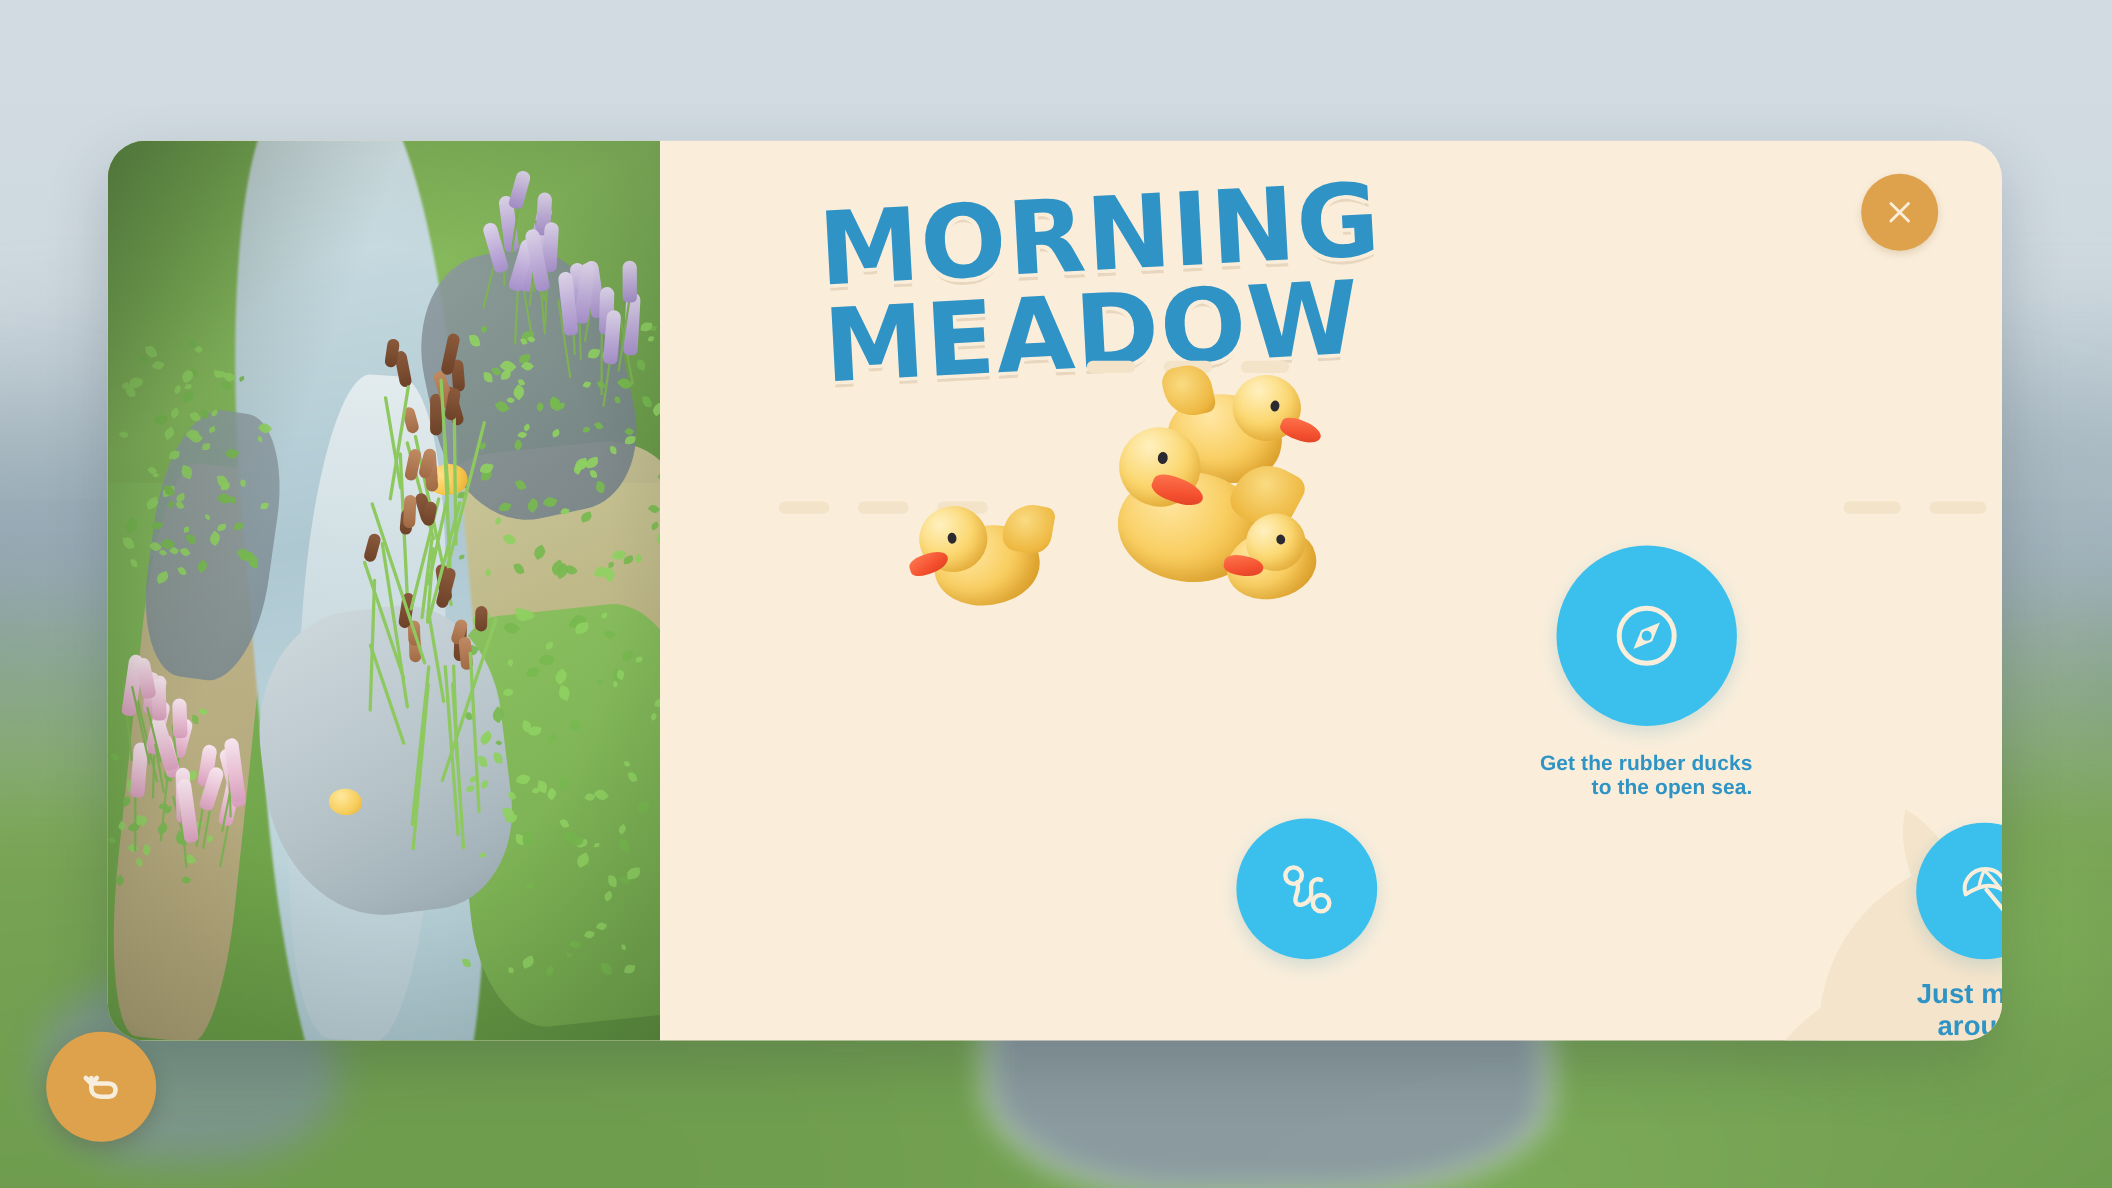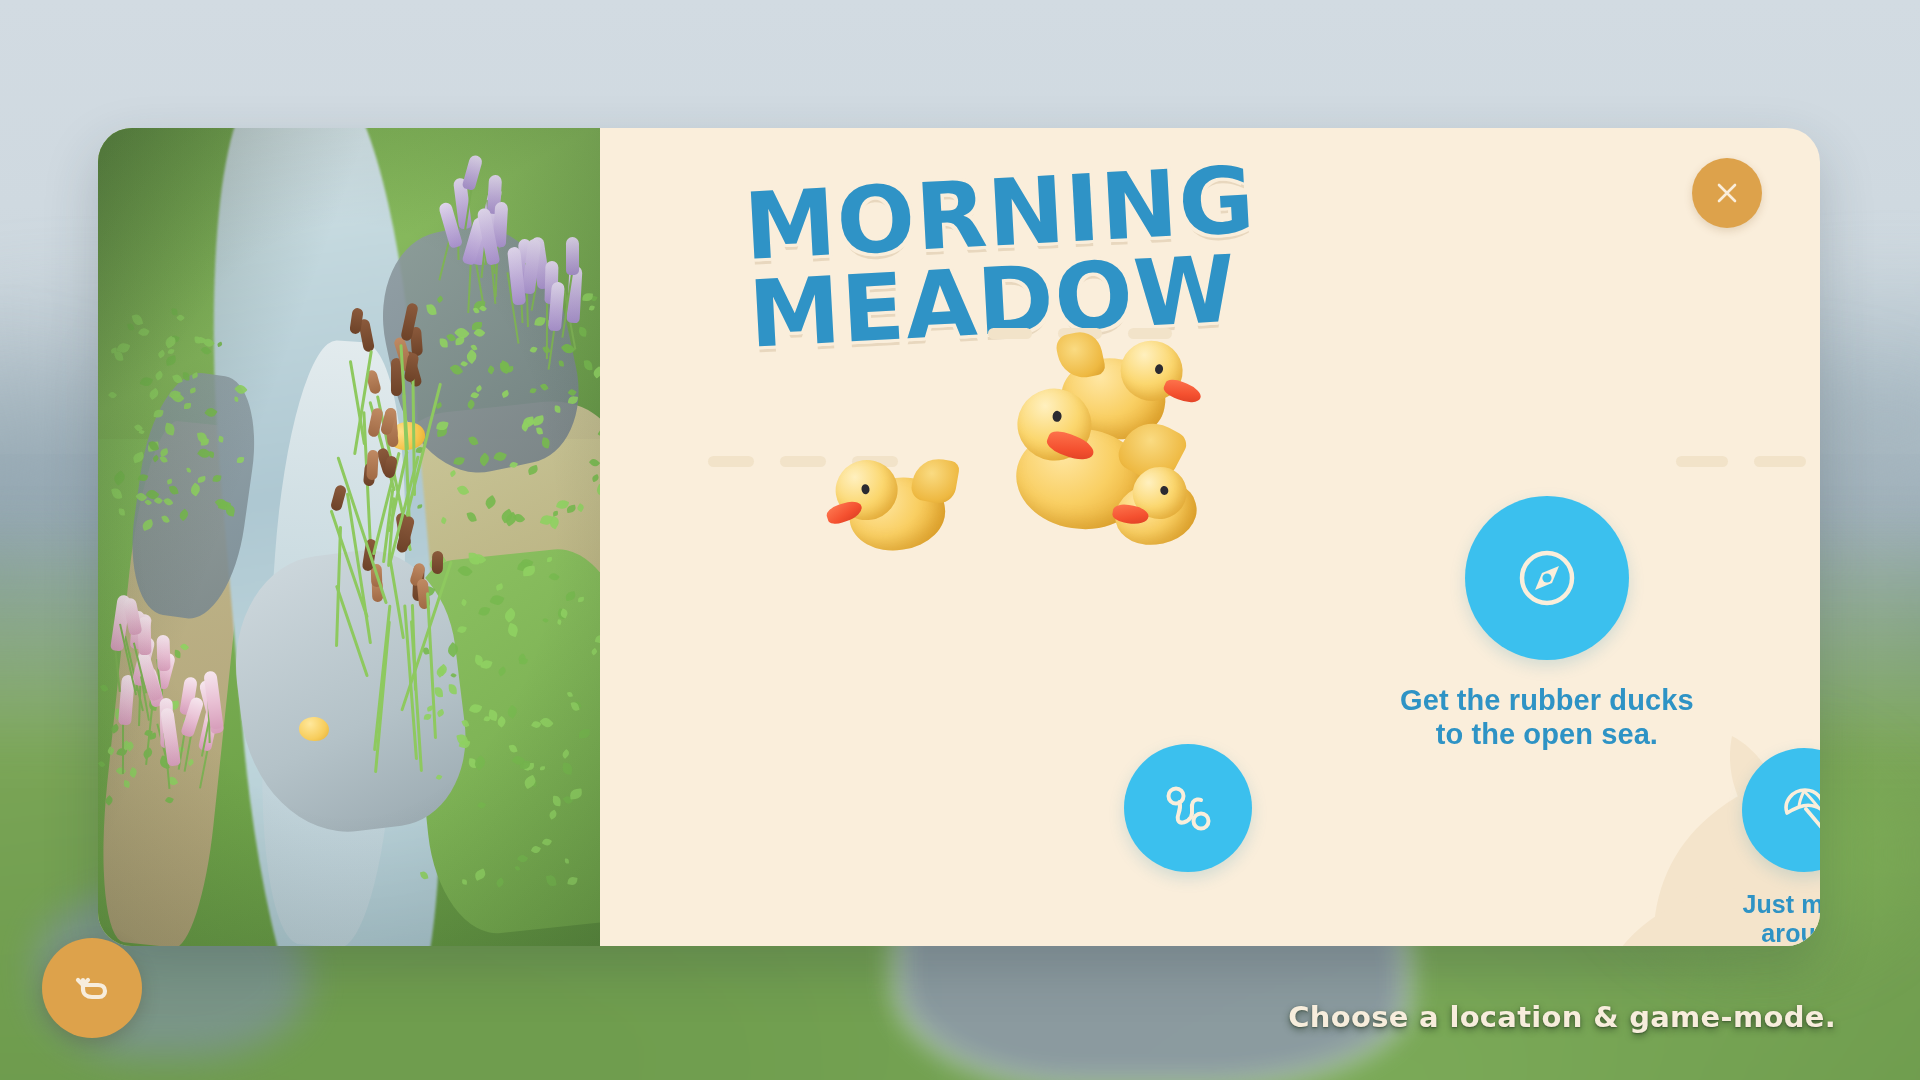--- a/index.html
+++ b/index.html
@@ -272,21 +272,21 @@
     text-align: center;
     white-space: pre-line;
     letter-spacing: .1px;
   }
 
   #mode-flow   { left: 524px; top: 616px; }
   #mode-flow   .mode-circle { width: 128px; height: 128px; }
 
   #mode-ducks  { left: 800px; top: 368px; }
   #mode-ducks  .mode-circle { width: 164px; height: 164px; }
-  #mode-ducks  .mode-label  { margin-top: 24px; font-size: 29px; }
+  #mode-ducks  .mode-label  { margin-top: 24px; font-size: 19px; text-align: right; }
 
   #mode-sand   { left: 1142px; top: 620px; }
   #mode-sand   .mode-circle { width: 124px; height: 124px; }
 
   
   .duck { position: absolute; }
   .duck-body {
     position: absolute; border-radius: 52% 48% 50% 50%;
     background: radial-gradient(circle at 34% 26%, #ffe7a4 0%, #f9cf63 46%, #e9ae35 80%, #cf9526 100%);
     box-shadow: inset -6px -8px 14px rgba(180,120,20,.25);
@@ -867,15 +867,14 @@
     </div>
   </div>
 
   <button class="back-btn">
     <svg width="42" height="42" viewBox="0 0 42 42">
       <path d="M12 13 L12 22 C12 27 16 30 21 30 L28 30 C32 30 34 27 34 24 C34 20 31 18 27 18 L12 18" fill="none" stroke="#f7eddc" stroke-width="4.2" stroke-linecap="round" stroke-linejoin="round"></path>
       <path d="M12 18 L7 13 M12 18 L17 13" fill="none" stroke="#f7eddc" stroke-width="4.2" stroke-linecap="round" stroke-linejoin="round"></path>
     </svg>
   </button>
 
-  <div class="footer-prompt">Choose a location &amp; game-mode.</div>
 
 </div>
 
 </body></html>

